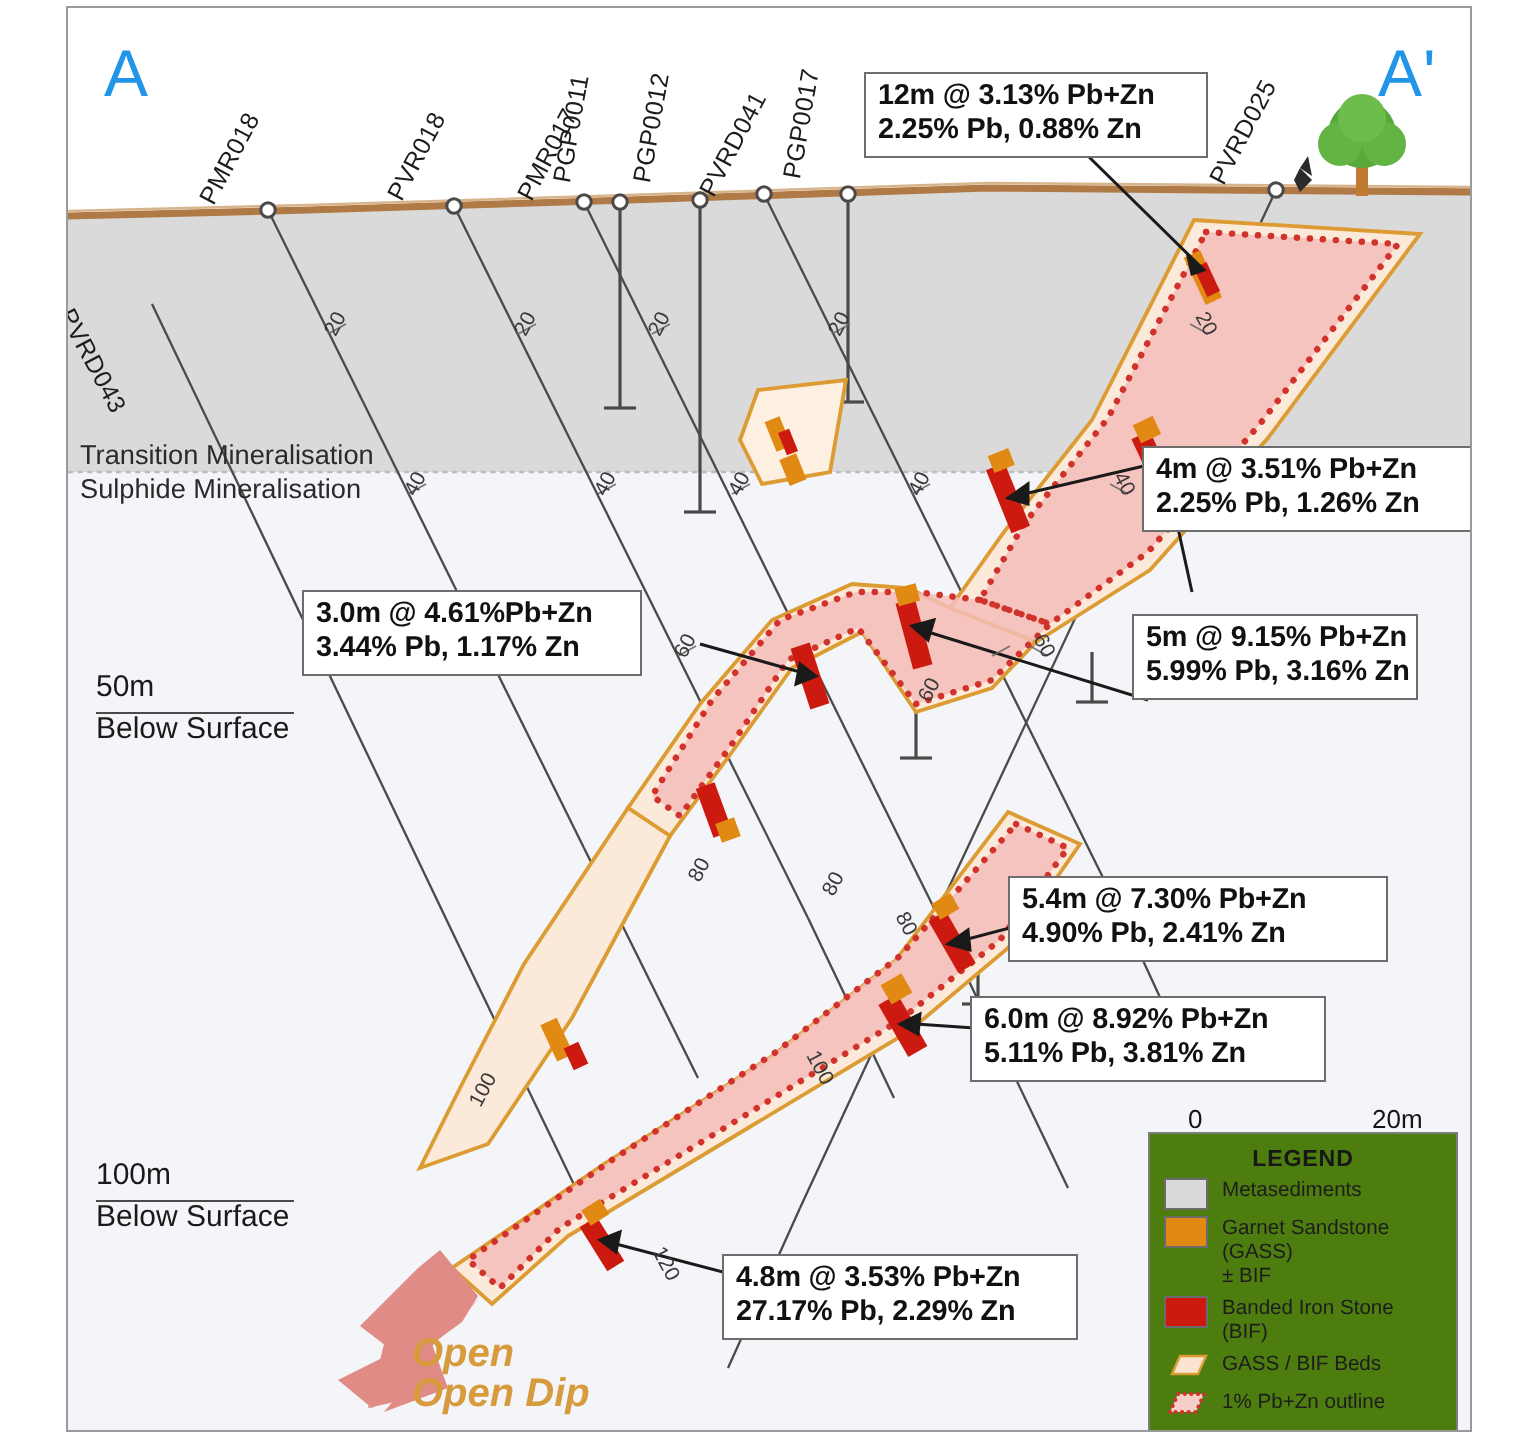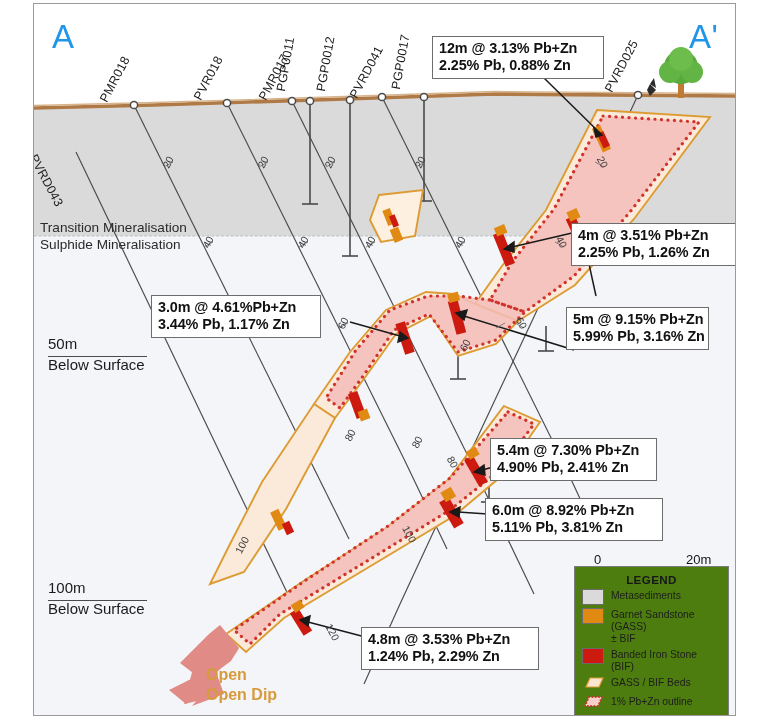--- a/index.html
+++ b/index.html
@@ -69,24 +69,25 @@
   }
   .depthrule {
     position: absolute;
     height: 0; border-top: 1.3px solid #4a4a4a;
   }
   .minlabel {
     font-size: 13.6px;
     color: #2a2a2a;
   }
   .opendip {
-    font-size: 16px;
+    font-size: 20px;
     font-weight: bold;
     color: #d79b3e;
     line-height: 1.25;
+    font-style: italic;
   }
   #legendbox {
     position: absolute;
     left: 540px; top: 562px;
     width: 155px; height: 152px;
     background: #4d7c0f;
     border: 1.3px solid #7d7d7d;
     box-sizing: border-box;
   }
   #legendtitle {
@@ -383,33 +384,33 @@
       <div>5m @ 9.15% Pb+Zn</div>
       <div>5.99% Pb, 3.16% Zn</div>
     </div>
 
 
     <div class="callout" style="left:117px; top:291px; width:170px;">
       <div>3.0m @ 4.61%Pb+Zn</div>
       <div>3.44% Pb, 1.17% Zn</div>
     </div>
 
-    <div class="callout" style="left:456px; top:434px; width:167px;">
+    <div class="callout" style="left:470px; top:434px; width:190px;">
       <div>5.4m @ 7.30% Pb+Zn</div>
       <div>4.90% Pb, 2.41% Zn</div>
     </div>
 
     <div class="callout" style="left:451px; top:494px; width:178px;">
       <div>6.0m @ 8.92% Pb+Zn</div>
       <div>5.11% Pb, 3.81% Zn</div>
     </div>
 
     <div class="callout" style="left:327px; top:623px; width:178px;">
       <div>4.8m @ 3.53% Pb+Zn</div>
-      <div>1.24% Pb, 2.29% Zn</div>
+      <div>27.17% Pb, 2.29% Zn</div>
     </div>
 
     <div class="txt opendip" style="left:172px; top:661px;">Open</div>
     <div class="txt opendip" style="left:172px; top:681px;">Open Dip</div>
 
     <div id="scalebar">
       <div class="sc-nums">
         <span style="left:0px;">0</span>
         <span style="left:92px;">20m</span>
       </div>

